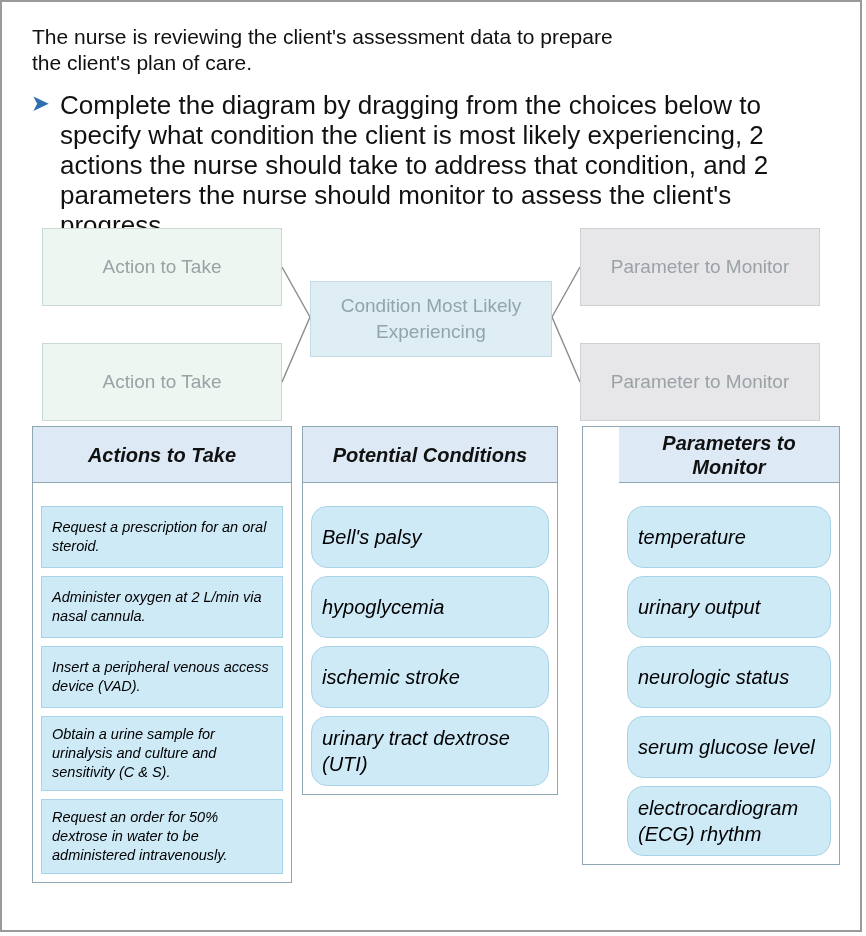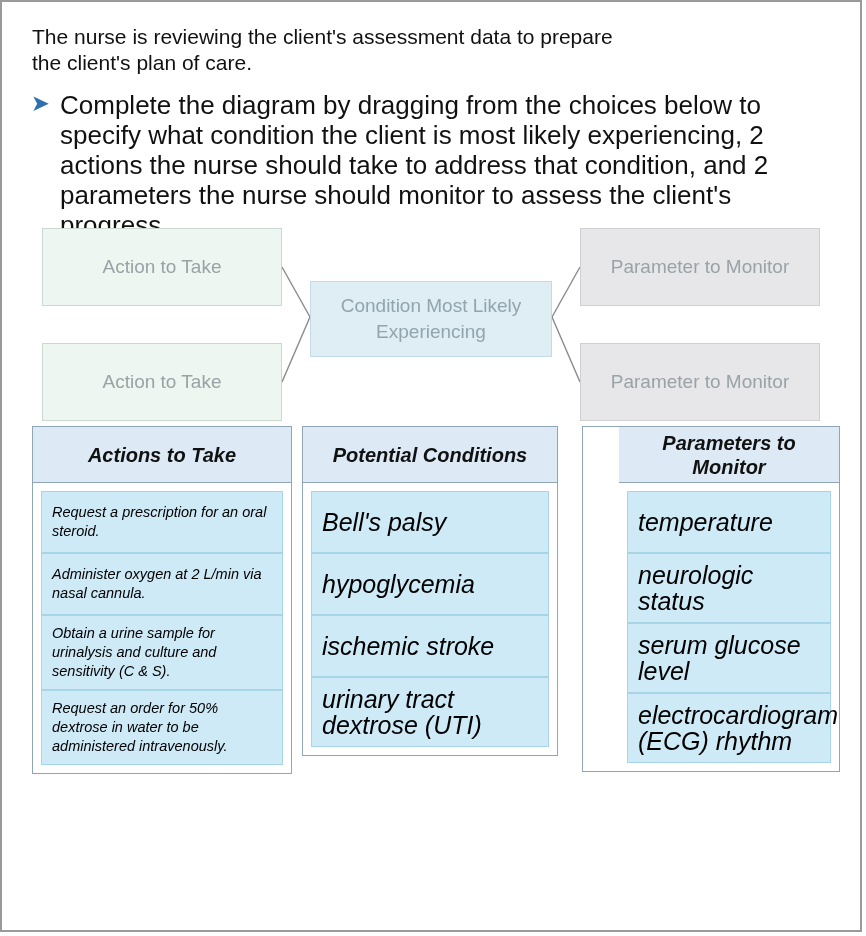--- a/index.html
+++ b/index.html
@@ -144,38 +144,41 @@
     align-items: center;
     justify-content: center;
     height: 56px;
     line-height: 24px;
     padding: 0 6px;
   }
   .col-body {
     padding: 8px 8px 8px 8px;
     display: flex;
     flex-direction: column;
+    gap: 8px;
+    margin-top: 15px;
   }
   .choice {
     box-sizing: border-box;
     background: #cfeaf7;
     border: 1px solid #a8d4e8;
     padding: 8px 10px;
     display: flex;
     align-items: center;
   }
   .choice-sm {
     font-size: 14.5px;
     line-height: 19px;
     min-height: 62px;
   }
   .choice-lg {
-    font-size: 25px;
+    font-size: 20px;
     line-height: 26px;
     min-height: 62px;
+    border-radius: 16px;
   }
 </style>
 </head>
 <body>
 
 <div class="page">
 
   <div class="intro">
     <span class="intro-line">The nurse is reviewing the client's assessment data to prepare</span>
     <span class="intro-line">the client's plan of care.</span>
@@ -201,39 +204,41 @@
     <div class="drop-box drop-param drop-param-2">Parameter to Monitor</div>
   </div>
 
   <div class="columns">
 
     <div class="col col-actions">
       <div class="col-header">Actions to Take</div>
       <div class="col-body">
         <div class="choice choice-sm">Request a prescription for an oral steroid.</div>
         <div class="choice choice-sm">Administer oxygen at 2 L/min via nasal cannula.</div>
+        <div class="choice choice-sm">Insert a peripheral venous access device (VAD).</div>
         <div class="choice choice-sm">Obtain a urine sample for urinalysis and culture and sensitivity (C &amp; S).</div>
         <div class="choice choice-sm">Request an order for 50% dextrose in water to be administered intravenously.</div>
       </div>
     </div>
 
     <div class="col col-conditions">
       <div class="col-header">Potential Conditions</div>
       <div class="col-body">
         <div class="choice choice-lg">Bell's palsy</div>
         <div class="choice choice-lg">hypoglycemia</div>
         <div class="choice choice-lg">ischemic stroke</div>
         <div class="choice choice-lg">urinary tract dextrose (UTI)</div>
       </div>
     </div>
 
     <div class="col col-params">
       <div class="col-header">Parameters to Monitor</div>
       <div class="col-body">
         <div class="choice choice-lg">temperature</div>
+        <div class="choice choice-lg">urinary output</div>
         <div class="choice choice-lg">neurologic status</div>
         <div class="choice choice-lg">serum glucose level</div>
         <div class="choice choice-lg">electrocardiogram (ECG) rhythm</div>
       </div>
     </div>
 
   </div>
 </div>
 
 </body></html>

